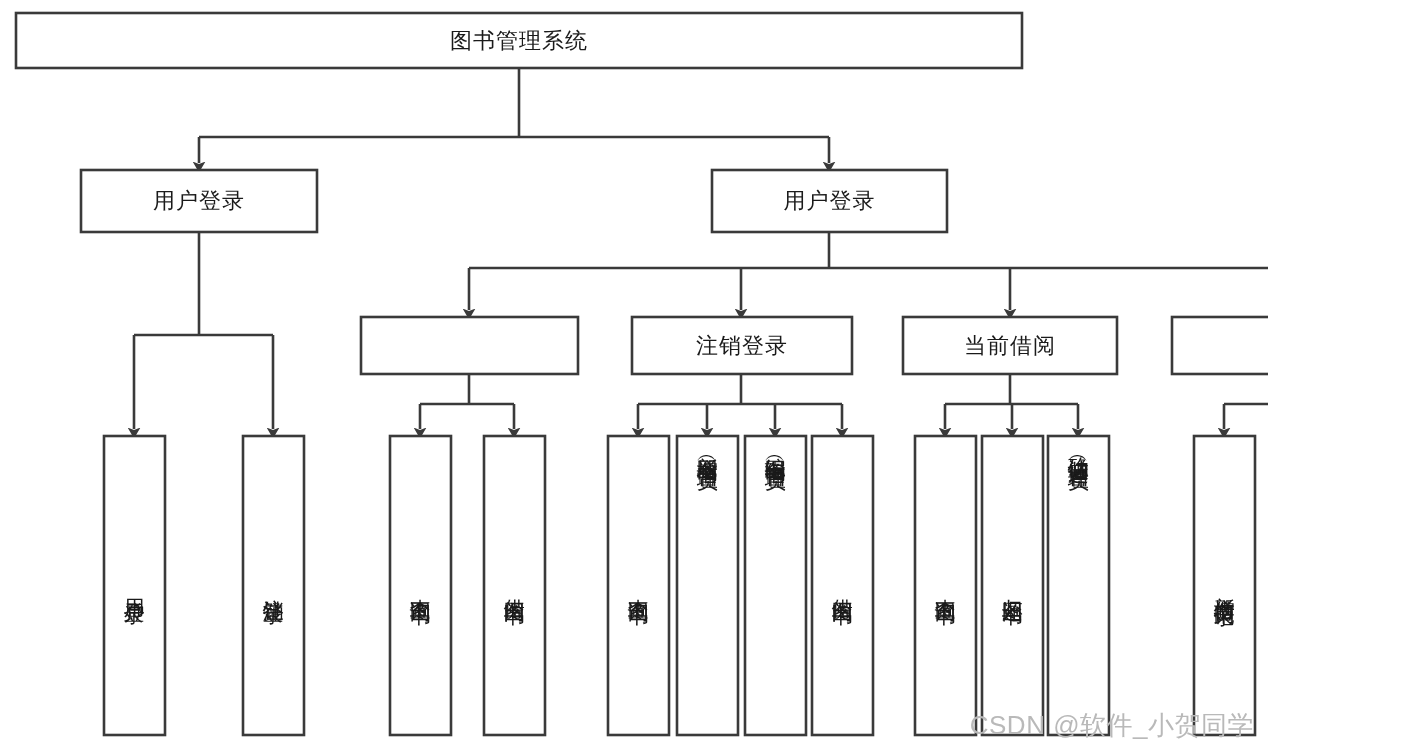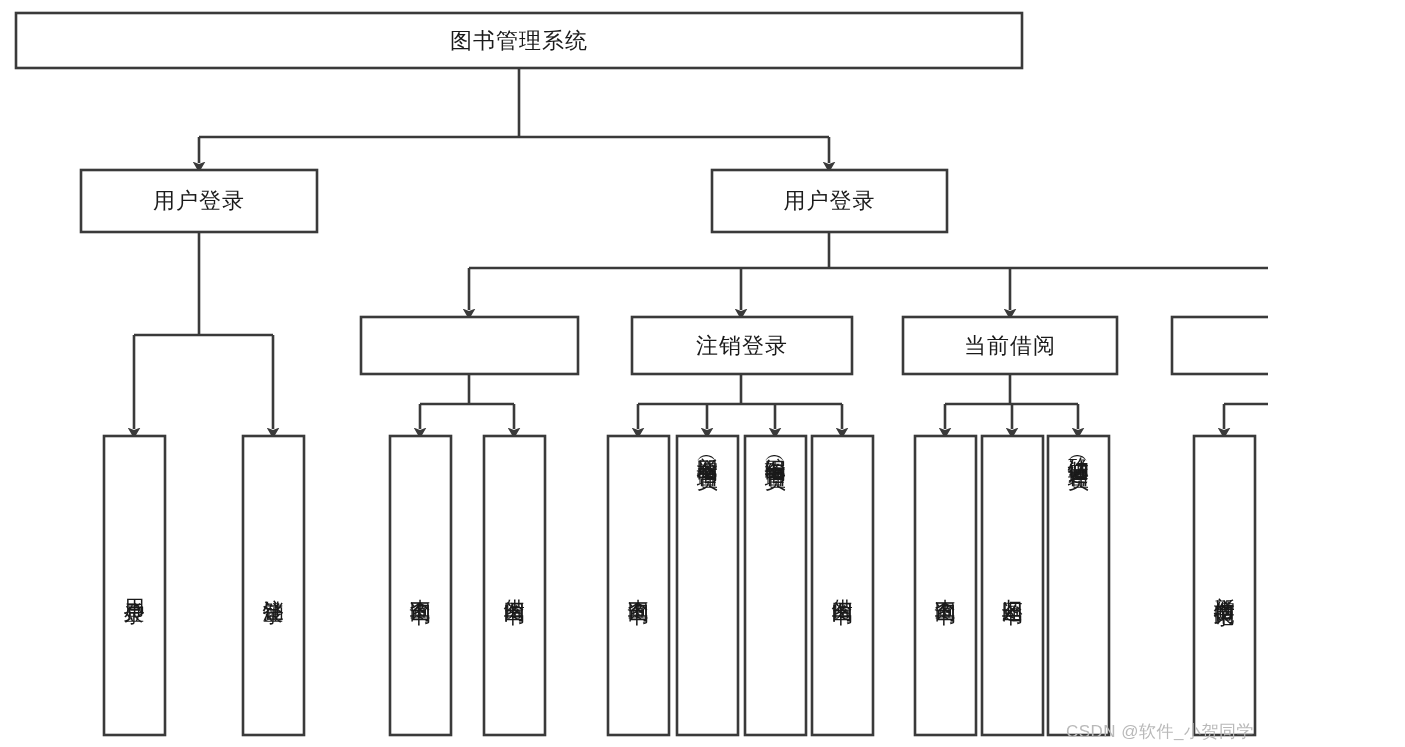--- a/index.html
+++ b/index.html
@@ -37,21 +37,21 @@
   }
   .arrow-head {
     fill: #3a3a3a;
     stroke: none;
   }
   .watermark-text {
     position: absolute;
     right: 14px;
     bottom: 4px;
     font-family: "Liberation Sans", "DejaVu Sans", sans-serif;
-    font-size: 17px;
+    font-size: 26px;
     color: #b9b9b9;
     white-space: nowrap;
     letter-spacing: 0.5px;
     user-select: none;
   }
   .vlabel-wrap {
     position: absolute;
     display: flex;
     align-items: center;
     justify-content: center;

